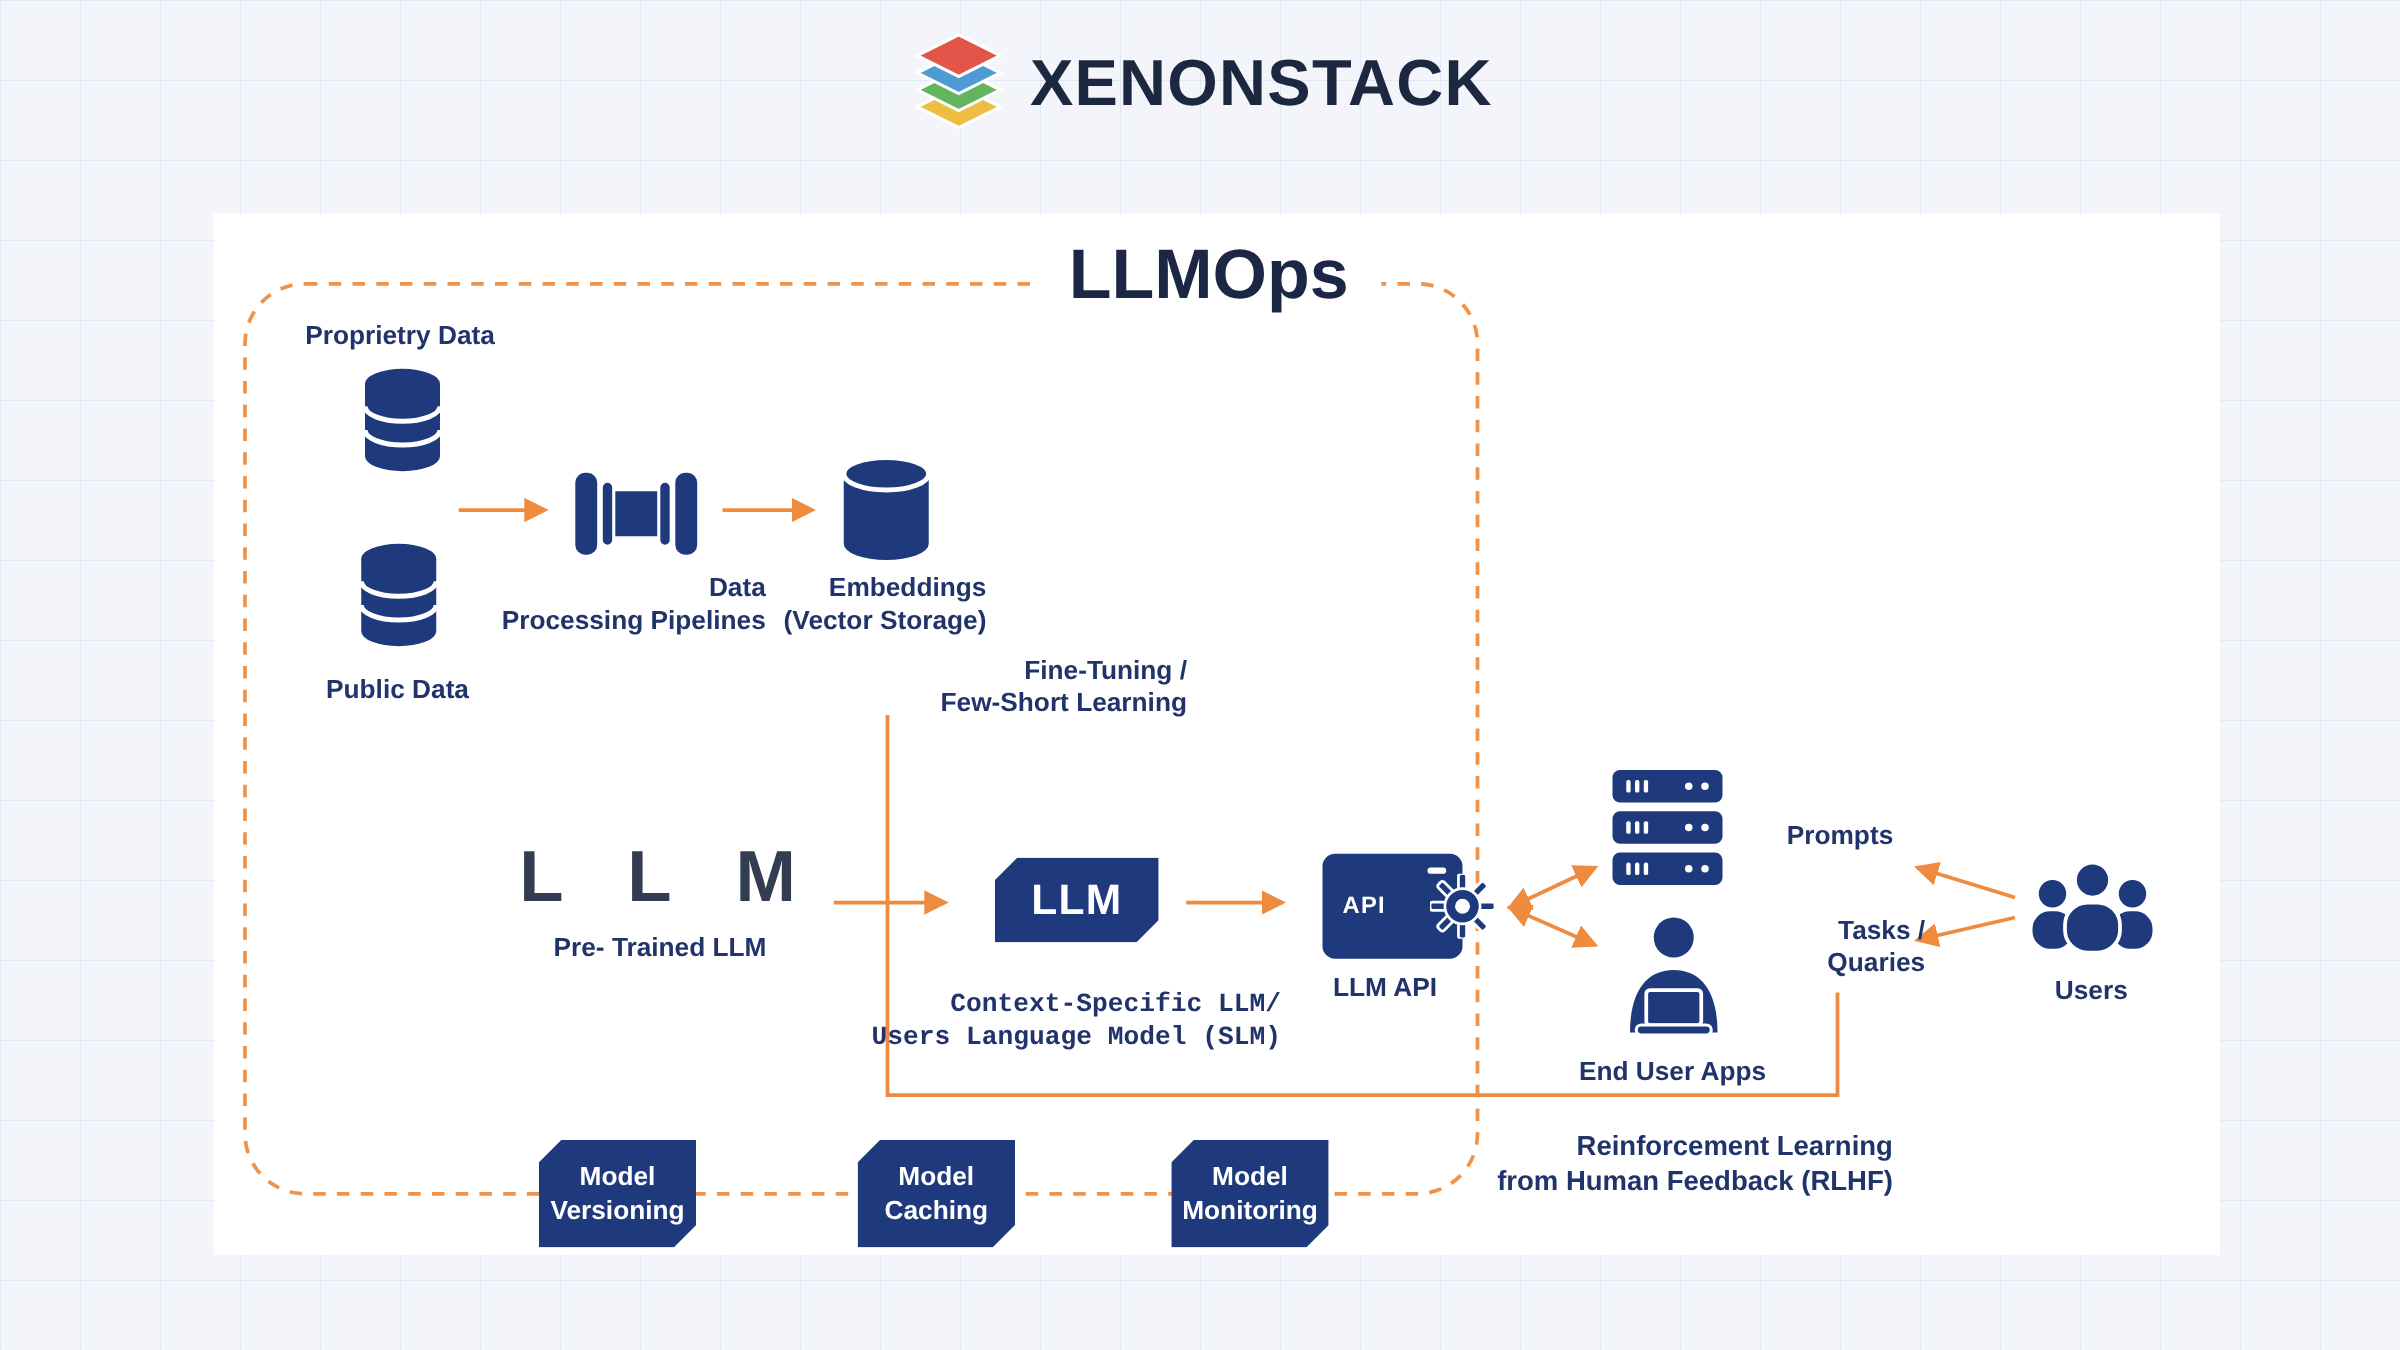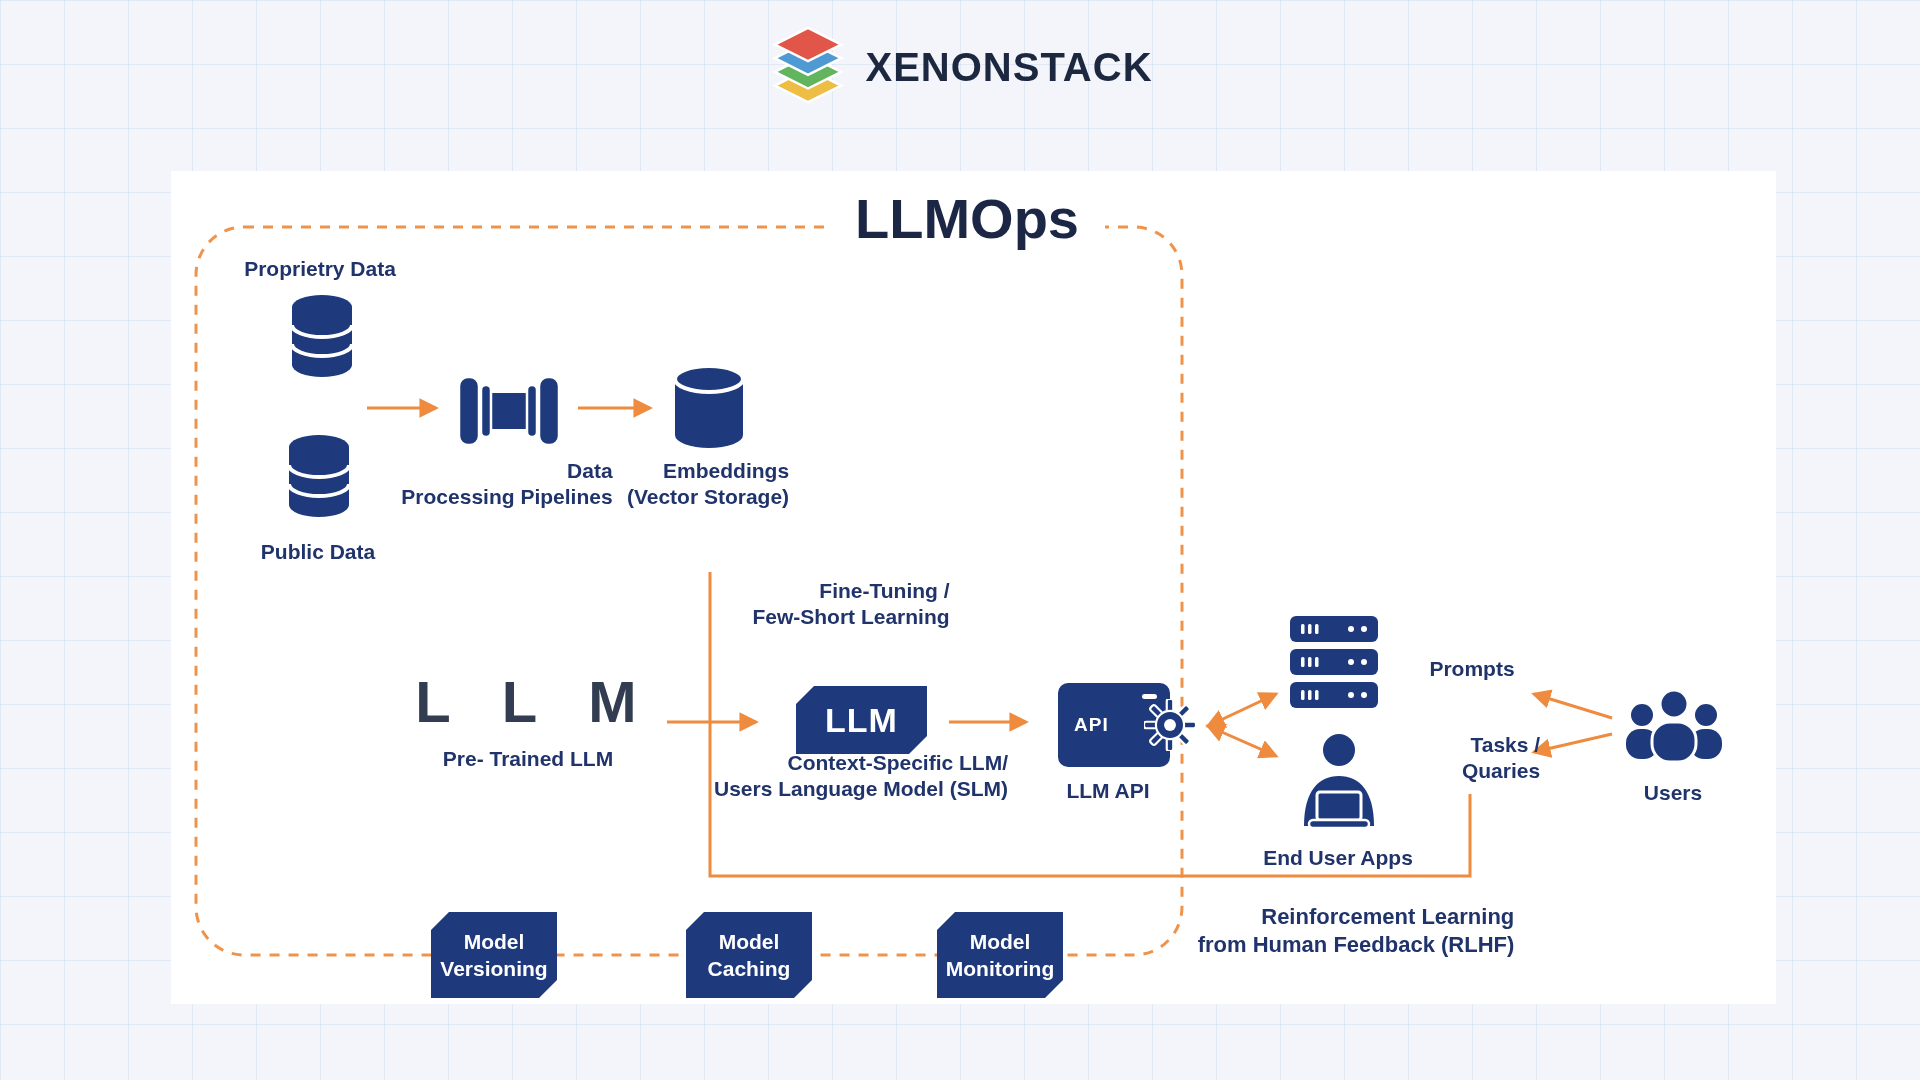--- a/index.html
+++ b/index.html
@@ -11,21 +11,21 @@
       linear-gradient(to right, rgba(203,216,238,.45) 1px, transparent 1px),
       linear-gradient(to bottom, rgba(203,216,238,.45) 1px, transparent 1px);
     background-size:64px 64px;
   }
   .panel{position:absolute;left:171px;top:171px;width:1605px;height:833px;background:#ffffff;}
   .abs{position:absolute;}
   .overlay{position:absolute;left:0;top:0;width:1920px;height:1080px;pointer-events:none;}
 
   
   .brandbar{position:absolute;left:0;right:0;top:26px;display:flex;justify-content:center;align-items:center;gap:16px;}
-  .brandname{font-size:40px;font-weight:800;color:#1c2740;letter-spacing:1px;}
+  .brandname{font-size:52px;font-weight:800;color:#1c2740;letter-spacing:1px;}
 
   
   .llmops-title{
     position:absolute;left:967px;top:188px;transform:translateX(-50%);
     font-size:56px;font-weight:700;color:#1c2745;background:#ffffff;padding:0 26px;line-height:1.1;
   }
 
   
   .lbl{position:absolute;transform:translateX(-50%);text-align:right;
        font-weight:700;color:#20346b;font-size:21px;line-height:1.25;white-space:nowrap;}
@@ -124,30 +124,30 @@
   <svg class="abs" style="left:667px;top:359px;" width="84" height="98" viewBox="0 0 84 98">
     <path d="M8 20 V76 A34 13 0 0 0 76 76 V20 Z" fill="#1e3a7d"></path>
     <ellipse cx="42" cy="20" rx="34" ry="13" fill="#1e3a7d" stroke="#fff" stroke-width="4"></ellipse>
   </svg>
 
   <div class="lbl" style="left:708px;top:458px;">
     <span>Embeddings</span>
     <span>(Vector Storage)</span>
   </div>
 
-  <div class="lbl" style="left:851px;top:578px;">
+  <div class="lbl" style="left:851px;top:524px;">
     <span>Fine-Tuning /</span>
     <span>Few-Short Learning</span>
   </div>
 
   <div class="big-llm">L L M</div>
   <div class="lbl" style="left:528px;top:746px;">Pre- Trained LLM</div>
 
   <div class="navy-box llm-box">LLM</div>
-  <div class="lbl" style="left:861px;top:750px;">
+  <div class="lbl" style="left:861px;top:792px;font-family:Liberation Mono, monospace;">
     <span>Context-Specific LLM/</span>
     <span>Users Language Model (SLM)</span>
   </div>
 
   <div class="api-box">
     <div class="api-text">API</div>
     <div class="api-dash"></div>
     <svg class="api-gear" viewBox="0 0 48 48">
       <g fill="#1e3a7d" stroke="#fff" stroke-width="2">
         <rect x="21" y="0" width="6" height="12" rx="2" transform="rotate(0 24 24)"></rect>

